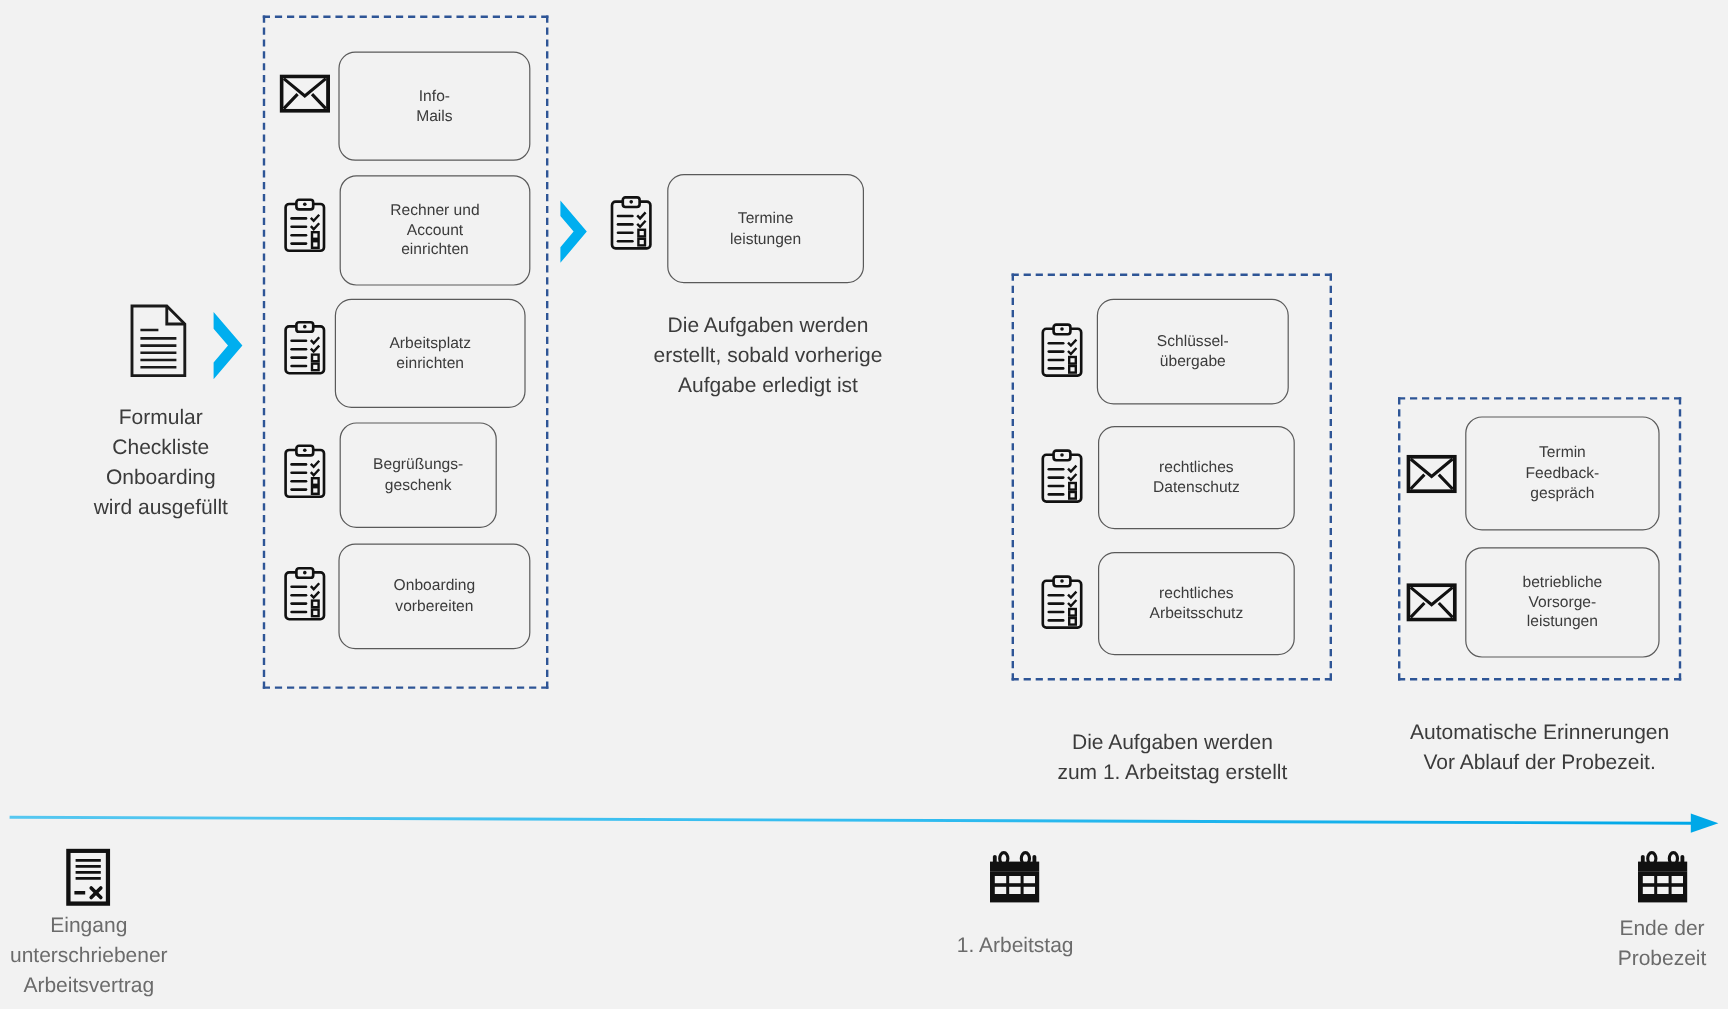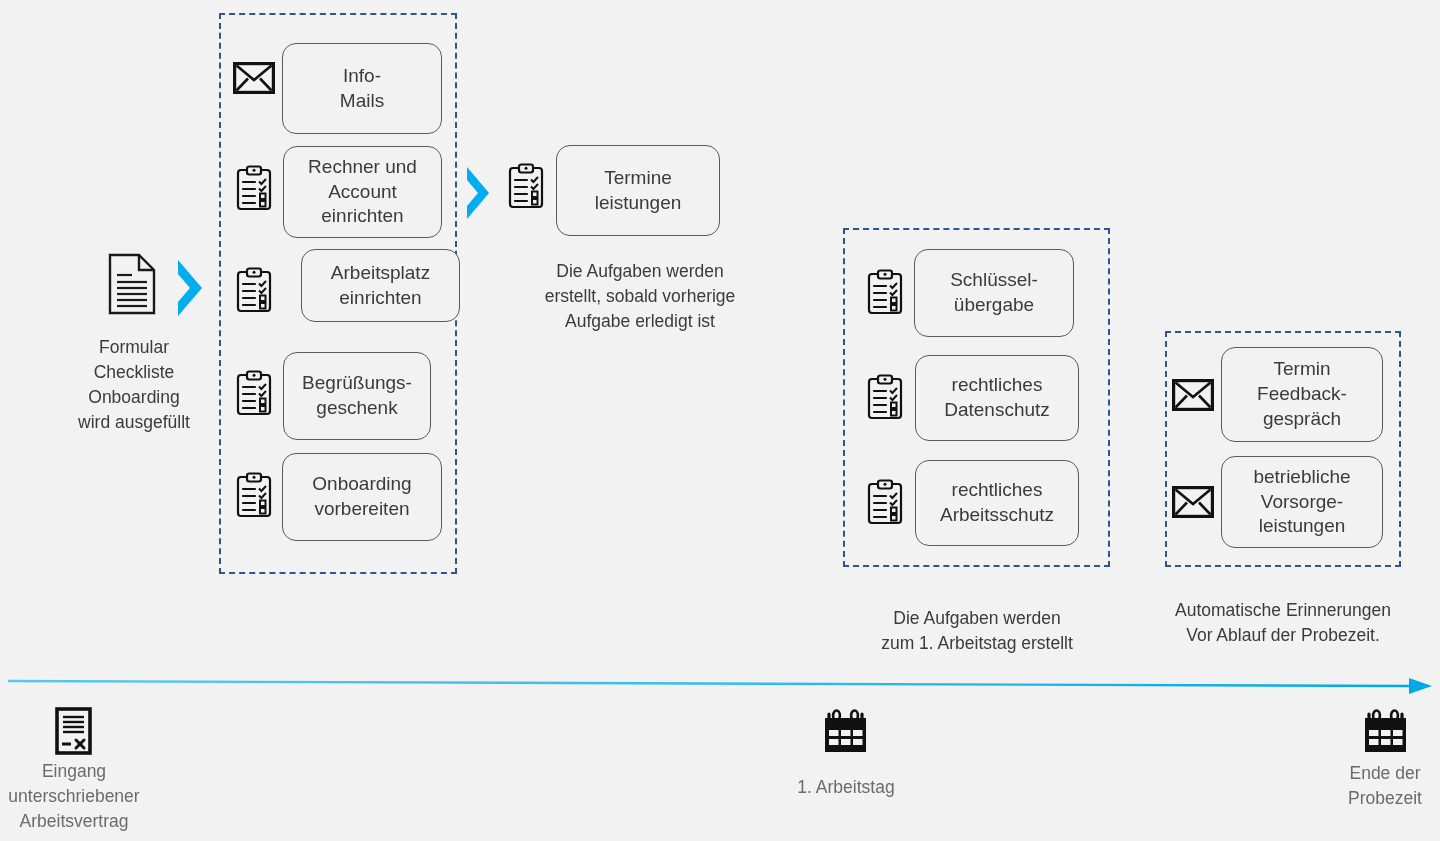--- a/index.html
+++ b/index.html
@@ -32,21 +32,21 @@
   .task-box {
     position: absolute;
     box-sizing: border-box;
     border: 1.6px solid #5a5a5a;
     border-radius: 14px;
     background: #f2f2f2;
     display: flex;
     align-items: center;
     justify-content: center;
     text-align: center;
-    font-size: 19px;
+    font-size: 13px;
     line-height: 1.3;
     color: #3b3b3b;
     padding: 4px 0;
     white-space: pre-line;
   }
 
   
   .caption {
     position: absolute;
     text-align: center;
@@ -151,41 +151,41 @@
         <line x1="7" y1="24" x2="19" y2="24"></line>
         <line x1="7" y1="31" x2="19" y2="31"></line>
         <line x1="7" y1="38" x2="19" y2="38"></line>
       </g>
       <path d="M23 16.5 L25.4 19 L30 14" fill="none" stroke="#111" stroke-width="2"></path>
       <path d="M23 23.5 L25.4 26 L30 21" fill="none" stroke="#111" stroke-width="2"></path>
       <rect x="24" y="28.5" width="5.5" height="5.5" fill="none" stroke="#111" stroke-width="2"></rect>
       <rect x="24" y="36" width="5.5" height="5.5" fill="none" stroke="#111" stroke-width="2"></rect>
     </svg>
   </span>
-  <div class="task-box" style="left:301px; top:249px; width:159px; height:73px;">Arbeitsplatz
+  <div class="task-box" style="left:279px; top:249px; width:159px; height:91px;">Arbeitsplatz
 einrichten</div>
 
   <span class="icon" style="left:236px; top:370px;">
     <svg width="36" height="46" viewBox="0 0 36 46">
       <rect x="2" y="5" width="32" height="39" rx="3" fill="#f2f2f2" stroke="#111" stroke-width="2.2"></rect>
       <rect x="11" y="1.5" width="14" height="8" rx="2.2" fill="#f2f2f2" stroke="#111" stroke-width="2.2"></rect>
       <circle cx="18" cy="5.2" r="1.5" fill="#111"></circle>
       <g stroke="#111" stroke-width="2.2" stroke-linecap="round">
         <line x1="7" y1="17" x2="19" y2="17"></line>
         <line x1="7" y1="24" x2="19" y2="24"></line>
         <line x1="7" y1="31" x2="19" y2="31"></line>
         <line x1="7" y1="38" x2="19" y2="38"></line>
       </g>
       <path d="M23 16.5 L25.4 19 L30 14" fill="none" stroke="#111" stroke-width="2"></path>
       <path d="M23 23.5 L25.4 26 L30 21" fill="none" stroke="#111" stroke-width="2"></path>
       <rect x="24" y="28.5" width="5.5" height="5.5" fill="none" stroke="#111" stroke-width="2"></rect>
       <rect x="24" y="36" width="5.5" height="5.5" fill="none" stroke="#111" stroke-width="2"></rect>
     </svg>
   </span>
-  <div class="task-box" style="left:283px; top:352px; width:148px; height:88px;">Begrüßungs-
+  <div class="task-box" style="left:283px; top:352px; width:131px; height:88px;">Begrüßungs-
 geschenk</div>
 
   <span class="icon" style="left:236px; top:472px;">
     <svg width="36" height="46" viewBox="0 0 36 46">
       <rect x="2" y="5" width="32" height="39" rx="3" fill="#f2f2f2" stroke="#111" stroke-width="2.2"></rect>
       <rect x="11" y="1.5" width="14" height="8" rx="2.2" fill="#f2f2f2" stroke="#111" stroke-width="2.2"></rect>
       <circle cx="18" cy="5.2" r="1.5" fill="#111"></circle>
       <g stroke="#111" stroke-width="2.2" stroke-linecap="round">
         <line x1="7" y1="17" x2="19" y2="17"></line>
         <line x1="7" y1="24" x2="19" y2="24"></line>

